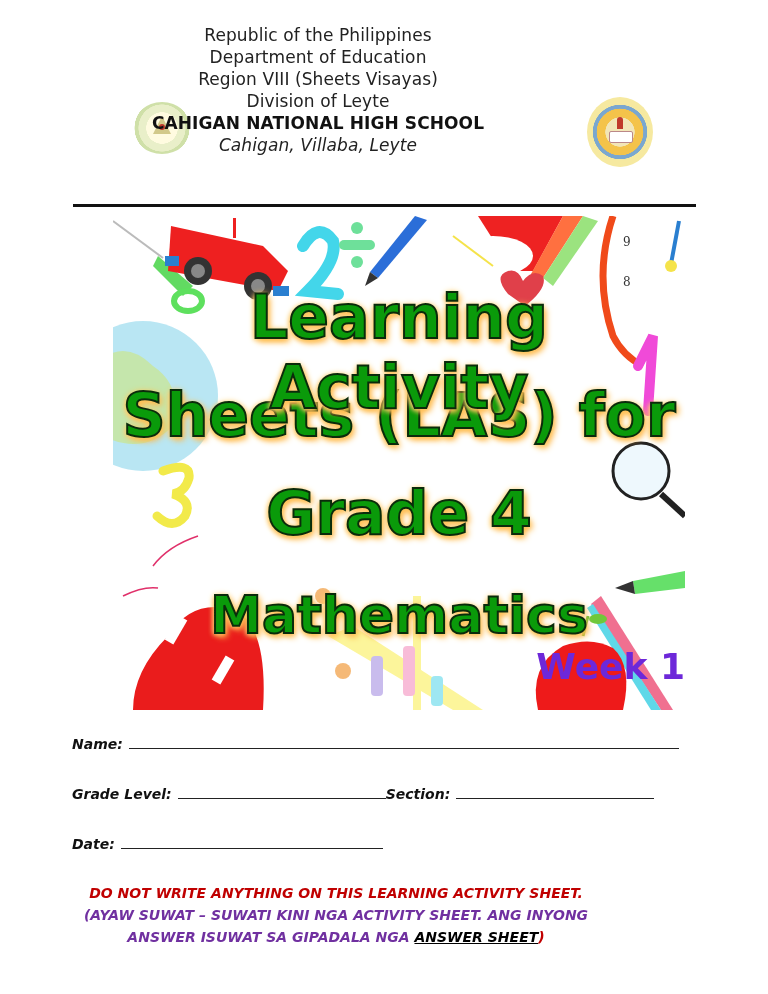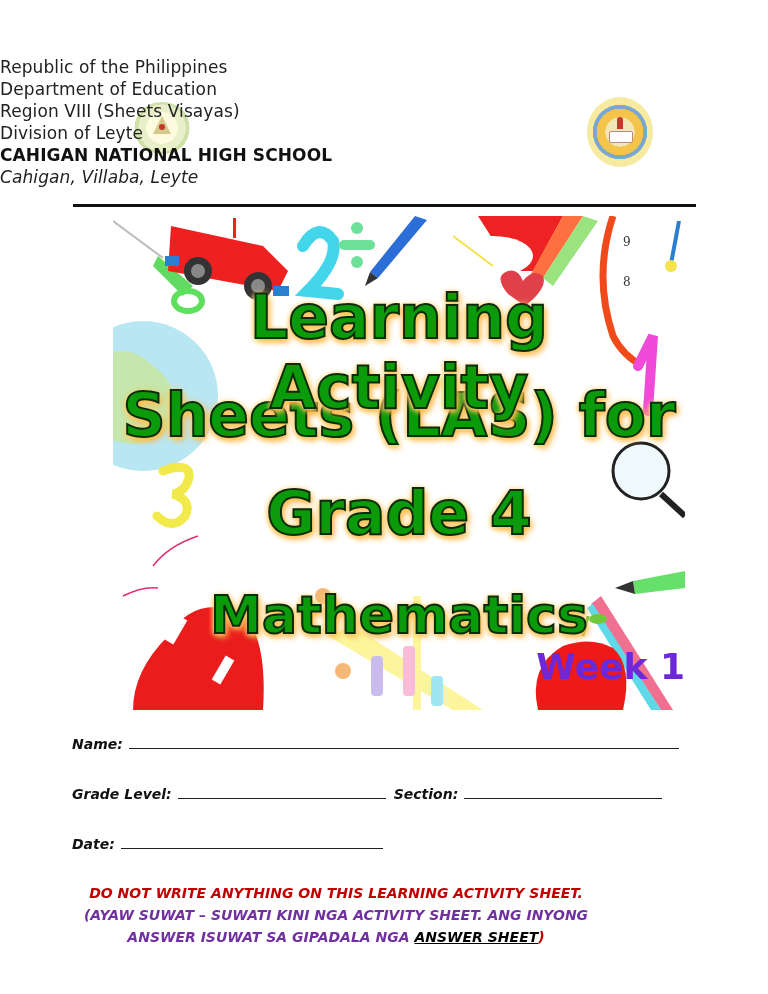--- a/index.html
+++ b/index.html
@@ -1,19 +1,19 @@
 <!DOCTYPE html>
 <html><head>
 <meta charset="utf-8">
 <style>
   html, body { margin: 0; padding: 0; background: #ffffff; }
   body { width: 768px; height: 994px; position: relative; overflow: hidden;
          font-family: "DejaVu Sans", sans-serif; color: #1a1a1a; }
 
-  .header { position: absolute; left: 0; top: 56px; width: 636px; }
+  .header { position: absolute; left: 0; top: 24px; width: 636px; text-align: center; }
   .header .line { font-size: 17px; line-height: 22px; color: #222; letter-spacing: 0.1px; }
   .header .school { font-weight: bold; color: #111; font-size: 17px; }
   .header .address { font-style: italic; }
 
   .seal { position: absolute; border-radius: 50%; }
   .seal-left { left: 133px; top: 102px; width: 58px; height: 52px;
     background: radial-gradient(circle, #fffbe0 0 40%, #e9efc9 41% 60%, #cfe0a8 61% 70%, #ffffff 71% 78%, #8fb47a 79% 84%, #f5f9ee 85%); }
   .seal-right { left: 587px; top: 97px; width: 66px; height: 70px;
     background: radial-gradient(circle, #f2e6b8 0 30%, #f4c34a 31% 48%, #7aa7cf 49% 56%, #f6e9a0 57% 72%, #f8f3c8 73%); }
   .seal-right .book { position: absolute; left: 22px; top: 34px; width: 22px; height: 10px; background: #fff; border: 1px solid #b88; border-radius: 2px; }
@@ -36,21 +36,21 @@
   .t3 { top: 262px; font-size: 60px; }
   .t4 { top: 358px; font-size: 52px; margin-top: 11px; }
   .week { position: absolute; left: 0; width: 100%; top: 430px; text-align: right;
     font-weight: bold; font-size: 36px; color: #6d28d9; }
 
   .field-row { position: absolute; left: 72px; font-style: italic; font-weight: bold; font-size: 14px; color: #111; }
   .field-row .blank { display: inline-block; border-bottom: 1.4px solid #222; height: 14px; vertical-align: baseline; margin-left: 6px; }
   .row-name { top: 734px; }
   .row-grade { top: 784px; }
   .row-date { top: 834px; }
-  .sec-label { margin-left: 8px; }
+  .sec-label { }
 
   .notice { position: absolute; left: 0; width: 672px; top: 882px; text-align: center; font-style: italic; font-weight: bold; font-size: 14px; line-height: 22px; }
   .notice .red { color: #c00000; }
   .notice .purple { color: #7030a0; }
   .notice .ans { color: #000; text-decoration: underline; }
   .notice .close { color: #c00000; }
 </style>
 </head>
 <body>
 

